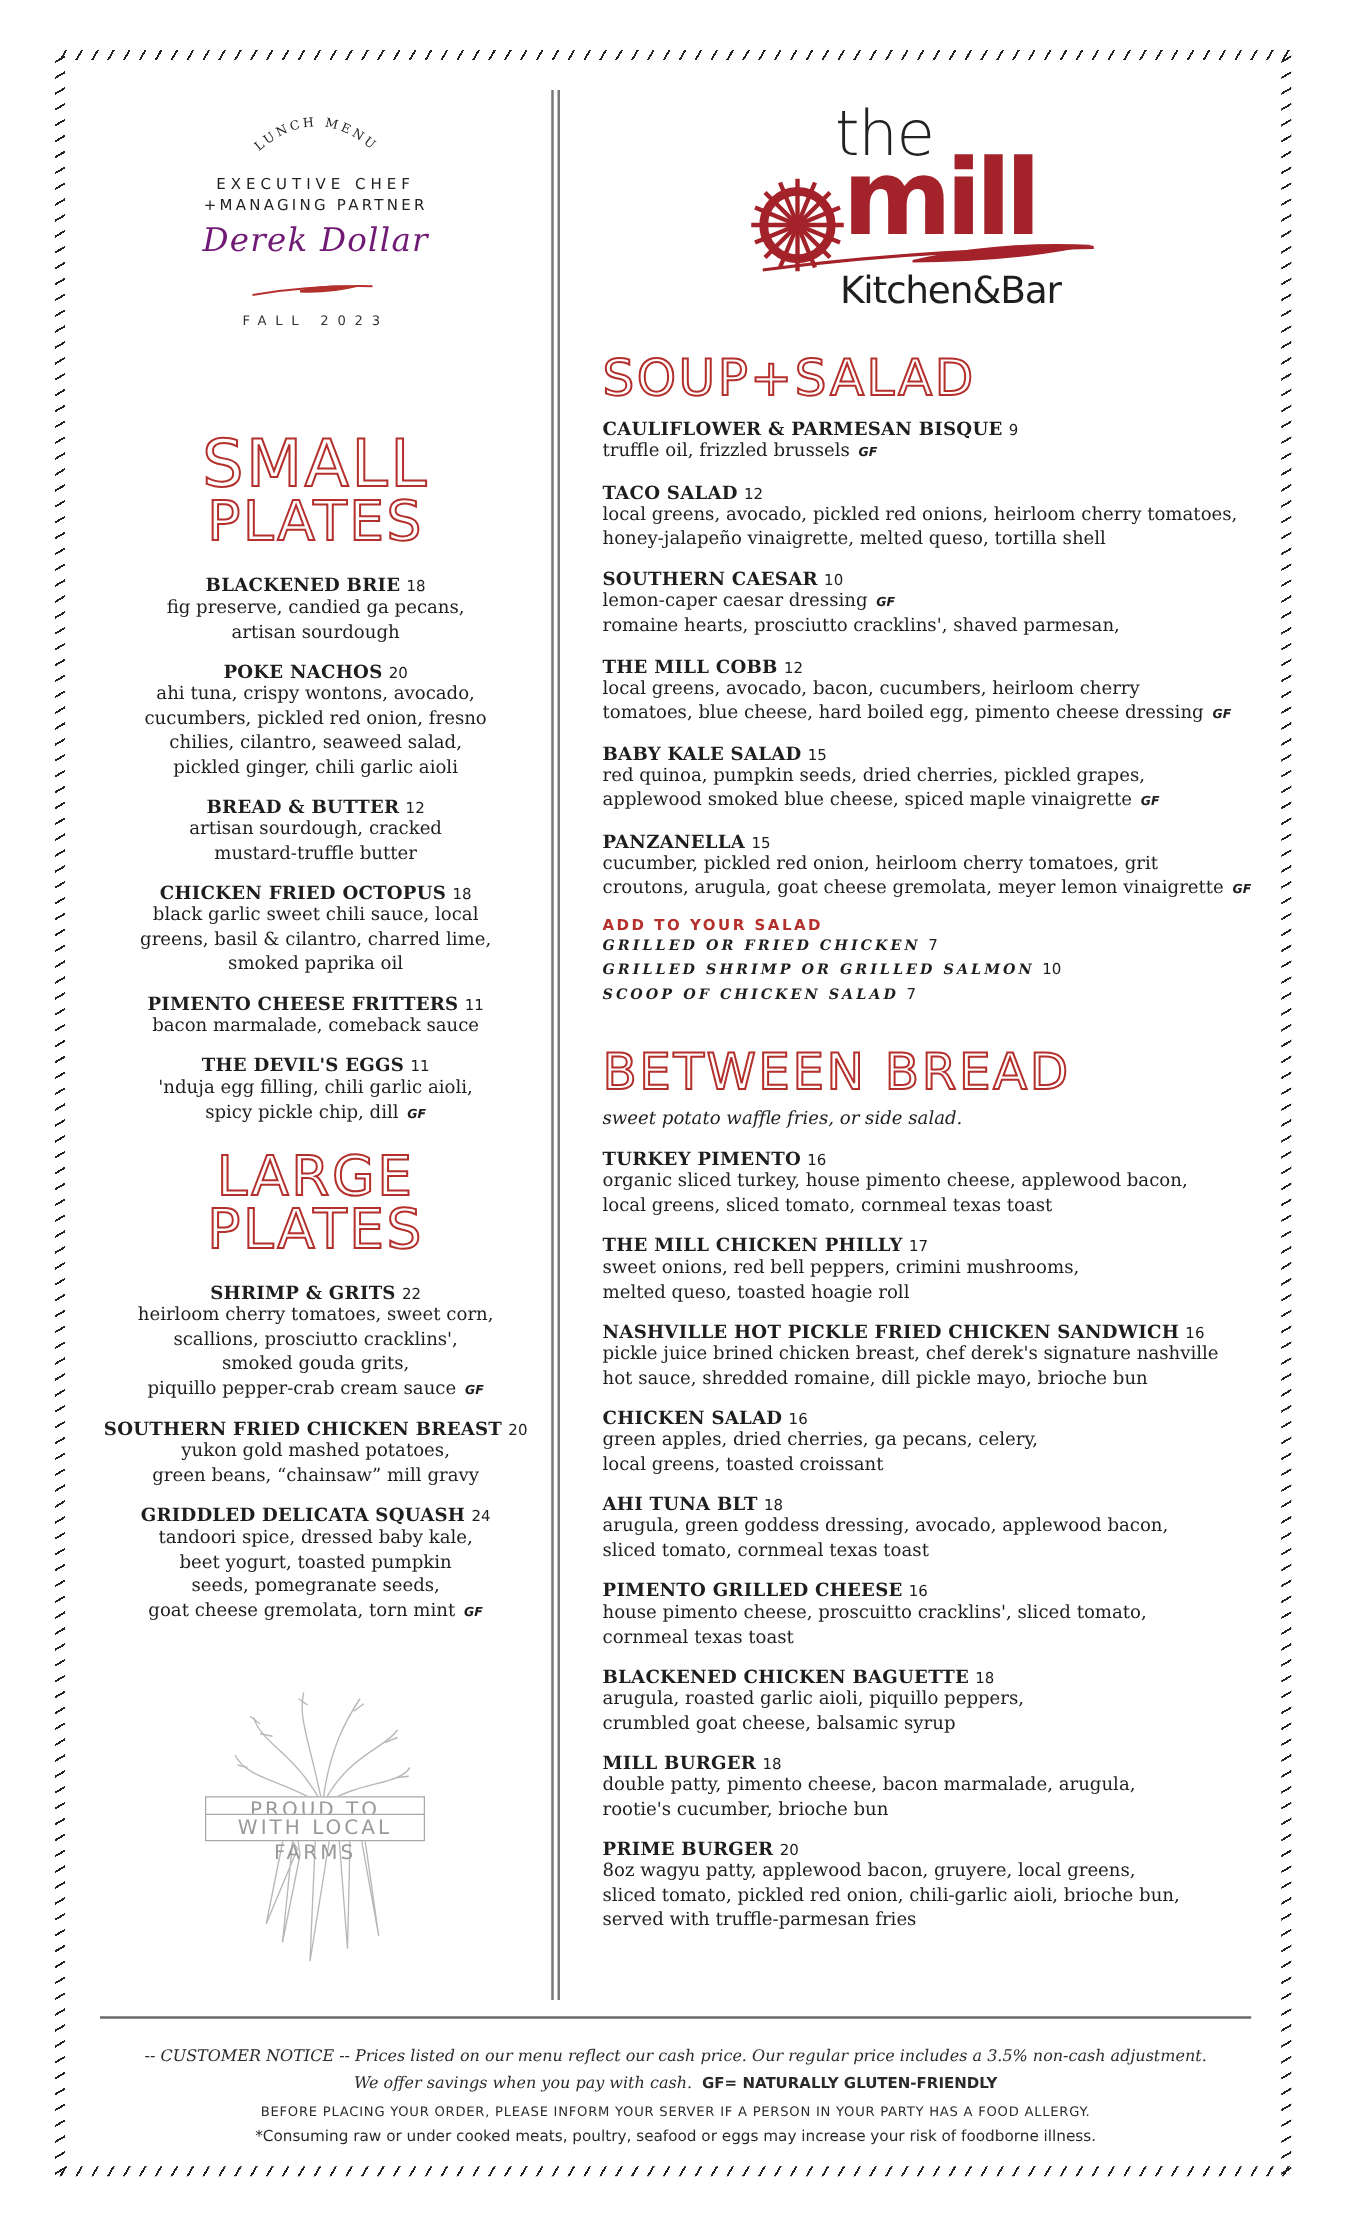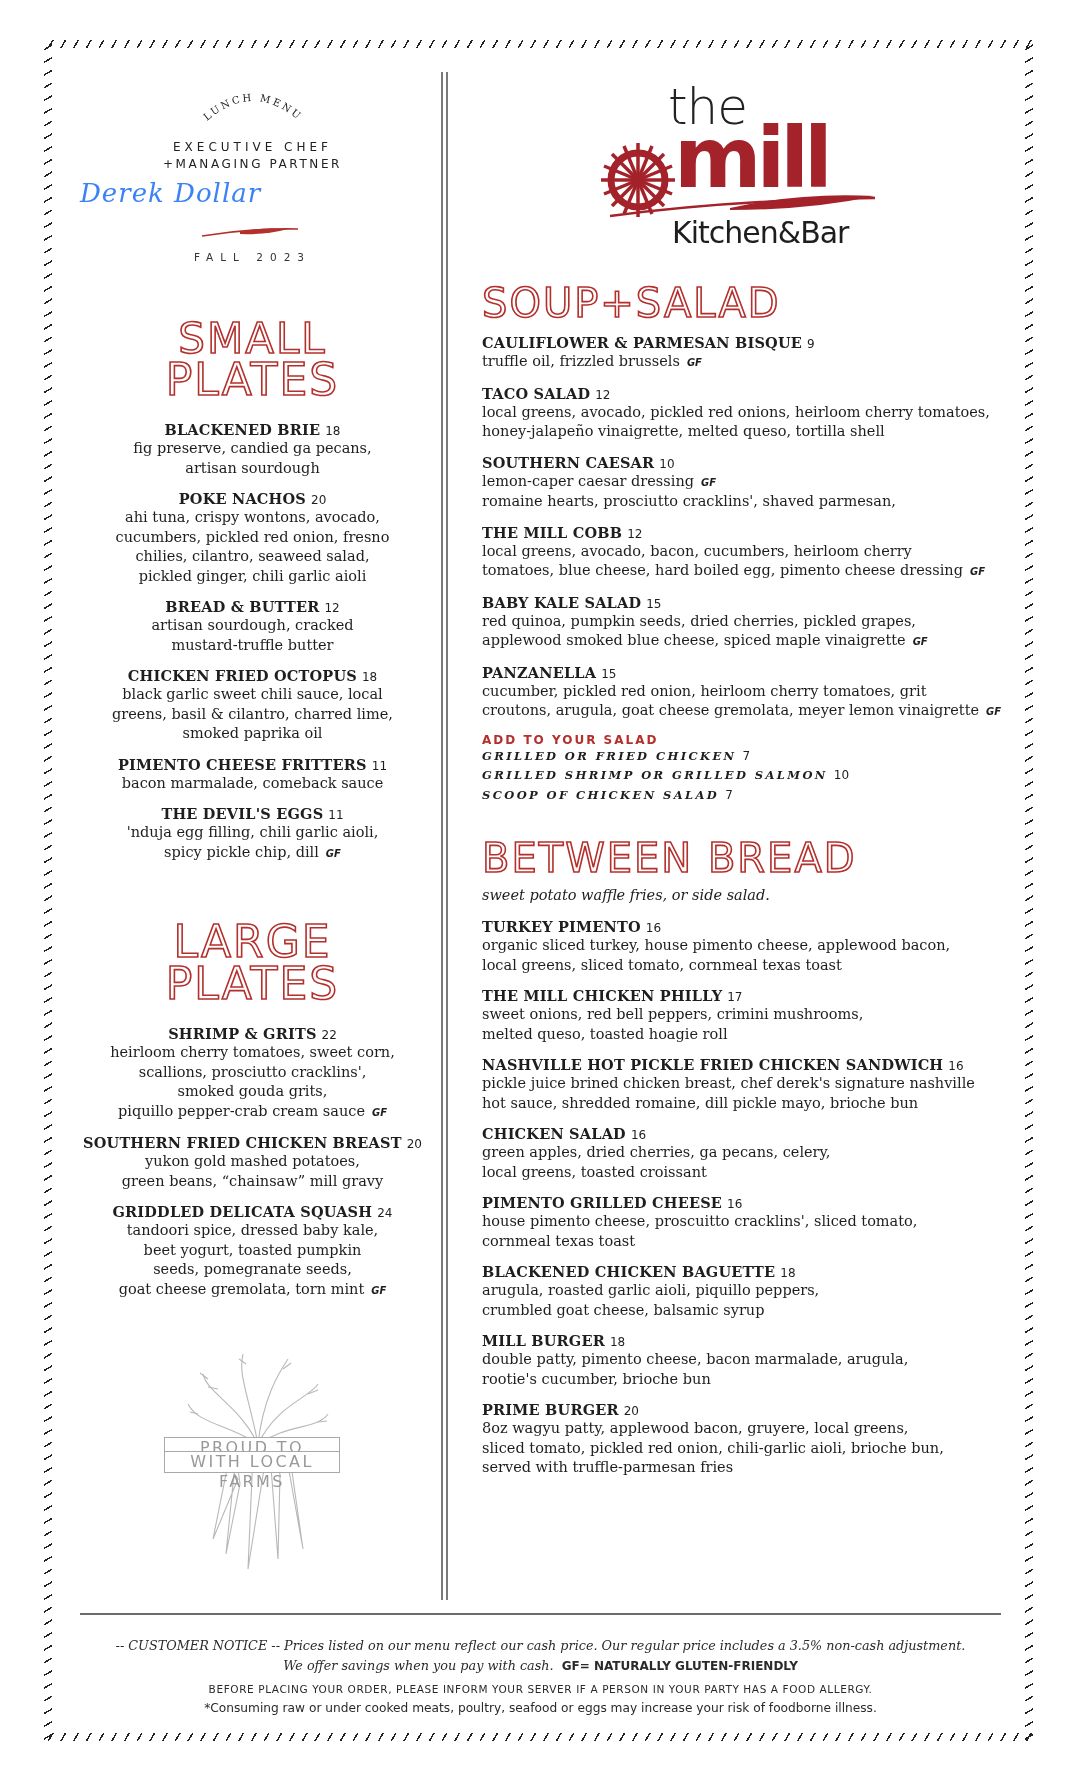--- a/index.html
+++ b/index.html
@@ -21,22 +21,22 @@
     -webkit-text-stroke:1.6px #b4302c; letter-spacing:2px; line-height:1; margin:0; }
   .item { margin-bottom:11px; }
   .item-name { font-weight:700; font-size:14.5px; letter-spacing:0.2px; }
   .item-price { font-family:"DejaVu Sans", sans-serif; font-size:12px; font-weight:400; margin-left:5px; }
   .item-desc { font-size:14.5px; line-height:19.5px; }
   .gf { font-family:"DejaVu Sans", sans-serif; font-weight:700; font-style:italic; font-size:10px; margin-left:7px; }
 
   .lunch-arc { position:absolute; left:198px; top:86px; width:110px; height:40px; }
   .chef-title { position:absolute; left:80px; width:345px; text-align:center;
     font-family:"DejaVu Sans", sans-serif; letter-spacing:4px; font-size:12px; color:#222; }
-  .signature { position:absolute; left:80px; top:178px; width:345px; text-align:left;
-    font-family:"DejaVu Serif", serif; font-style:italic; font-size:26px; color:#3b82f6; letter-spacing:1px; }
+  .signature { position:absolute; left:80px; top:178px; width:345px; text-align:center;
+    font-family:"DejaVu Serif", serif; font-style:italic; font-size:26px; color:#701a75; letter-spacing:1px; }
   .wheat { position:absolute; left:200px; top:226px; width:100px; height:14px; }
   .fall { position:absolute; left:80px; top:251px; width:345px; text-align:center;
     font-family:"DejaVu Sans", sans-serif; letter-spacing:7px; font-size:10.5px; color:#333; }
 
   .logo { position:absolute; left:590px; top:88px; width:300px; height:170px; }
 
   .addons-title { font-family:"DejaVu Sans", sans-serif; font-weight:700; font-size:12px; color:#b4302c; letter-spacing:2px; }
   .addon { font-family:"DejaVu Serif", serif; font-style:italic; font-weight:700; font-size:11.5px; letter-spacing:2.4px; line-height:19.5px; }
   .addon .p { font-style:normal; font-weight:400; font-family:"DejaVu Sans", sans-serif; letter-spacing:0; margin-left:6px; font-size:12px; }
   .sandwich-note { font-style:italic; font-size:14.5px; line-height:19px; }
@@ -75,21 +75,21 @@
 <div class="chef-title" style="top:140px;">EXECUTIVE CHEF</div>
 <div class="chef-title" style="top:157px;letter-spacing:2.6px;">+MANAGING PARTNER</div>
 <div class="signature">Derek Dollar</div>
 <svg class="wheat" viewBox="0 0 100 14">
   <path d="M2,10 Q50,2 98,3" stroke="#b4302c" stroke-width="1.6" fill="none"></path>
   <path d="M40,6 Q60,1 88,3 Q65,9 40,8 Z" fill="#b4302c"></path>
 </svg>
 <div class="fall">FALL 2023</div>
 
 <div class="col-left" style="top:318px;">
-  <h2 class="section-title" style="font-size:42px;">SMALL</h2>
+  <h2 class="section-title" style="font-size:52px;margin-top:28px;">SMALL</h2>
   <h2 class="section-title" style="font-size:44px;margin-top:-2px;margin-bottom:18px;">PLATES</h2>
   <div id="small-items">
       <div class="item">
         <div><span class="item-name">BLACKENED BRIE</span><span class="item-price">18</span></div>
         <div class="item-desc"><span>fig preserve, candied ga pecans,</span></div>
         <div class="item-desc"><span>artisan sourdough</span></div>
       </div>
       <div class="item">
         <div><span class="item-name">POKE NACHOS</span><span class="item-price">20</span></div>
         <div class="item-desc"><span>ahi tuna, crispy wontons, avocado,</span></div>
@@ -239,20 +239,25 @@
         <div><span class="item-name">NASHVILLE HOT PICKLE FRIED CHICKEN SANDWICH</span><span class="item-price">16</span></div>
         <div class="item-desc"><span>pickle juice brined chicken breast, chef derek's signature nashville</span></div>
         <div class="item-desc"><span>hot sauce, shredded romaine, dill pickle mayo, brioche bun</span></div>
       </div>
       <div class="item">
         <div><span class="item-name">CHICKEN SALAD</span><span class="item-price">16</span></div>
         <div class="item-desc"><span>green apples, dried cherries, ga pecans, celery,</span></div>
         <div class="item-desc"><span>local greens, toasted croissant</span></div>
       </div>
       <div class="item">
+        <div><span class="item-name">AHI TUNA BLT</span><span class="item-price">18</span></div>
+        <div class="item-desc"><span>arugula, green goddess dressing, avocado, applewood bacon,</span></div>
+        <div class="item-desc"><span>sliced tomato, cornmeal texas toast</span></div>
+      </div>
+      <div class="item">
         <div><span class="item-name">PIMENTO GRILLED CHEESE</span><span class="item-price">16</span></div>
         <div class="item-desc"><span>house pimento cheese, proscuitto cracklins', sliced tomato,</span></div>
         <div class="item-desc"><span>cornmeal texas toast</span></div>
       </div>
       <div class="item">
         <div><span class="item-name">BLACKENED CHICKEN BAGUETTE</span><span class="item-price">18</span></div>
         <div class="item-desc"><span>arugula, roasted garlic aioli, piquillo peppers,</span></div>
         <div class="item-desc"><span>crumbled goat cheese, balsamic syrup</span></div>
       </div>
       <div class="item">

